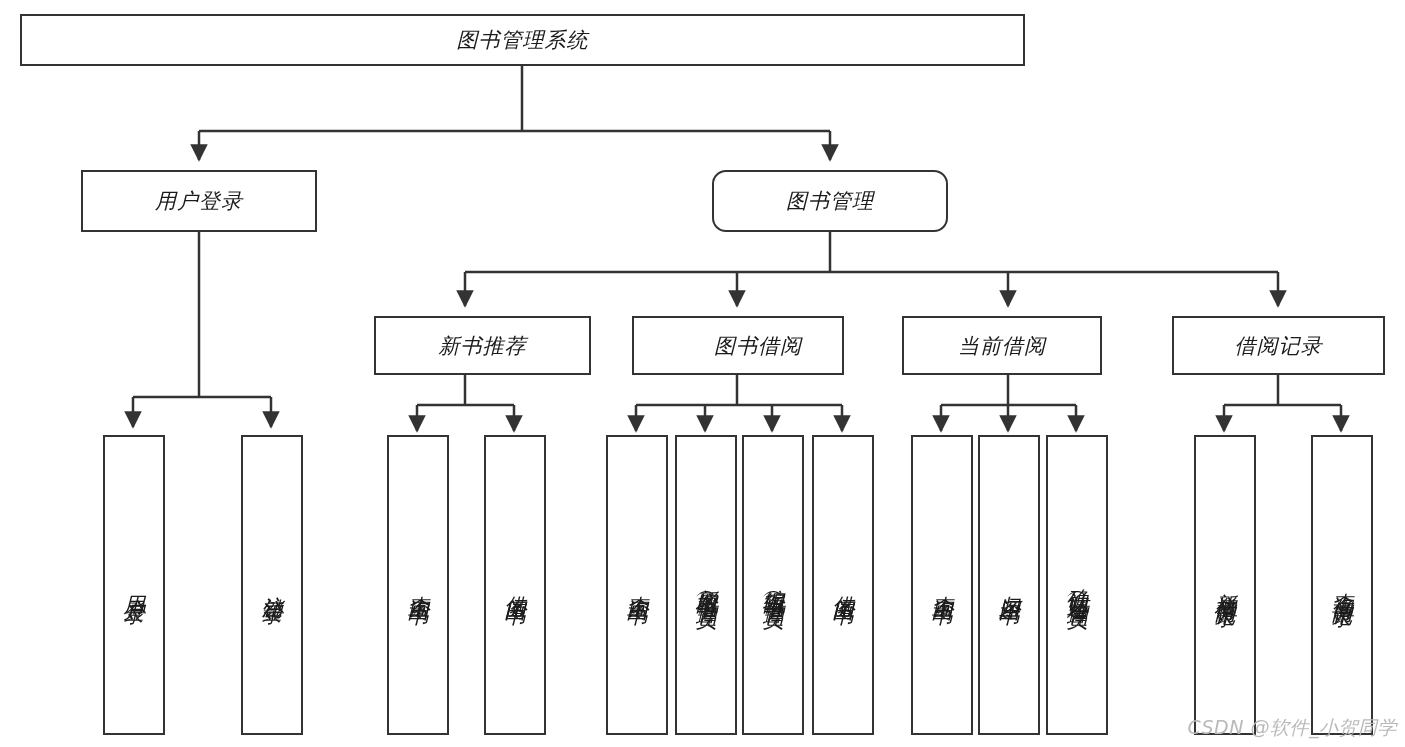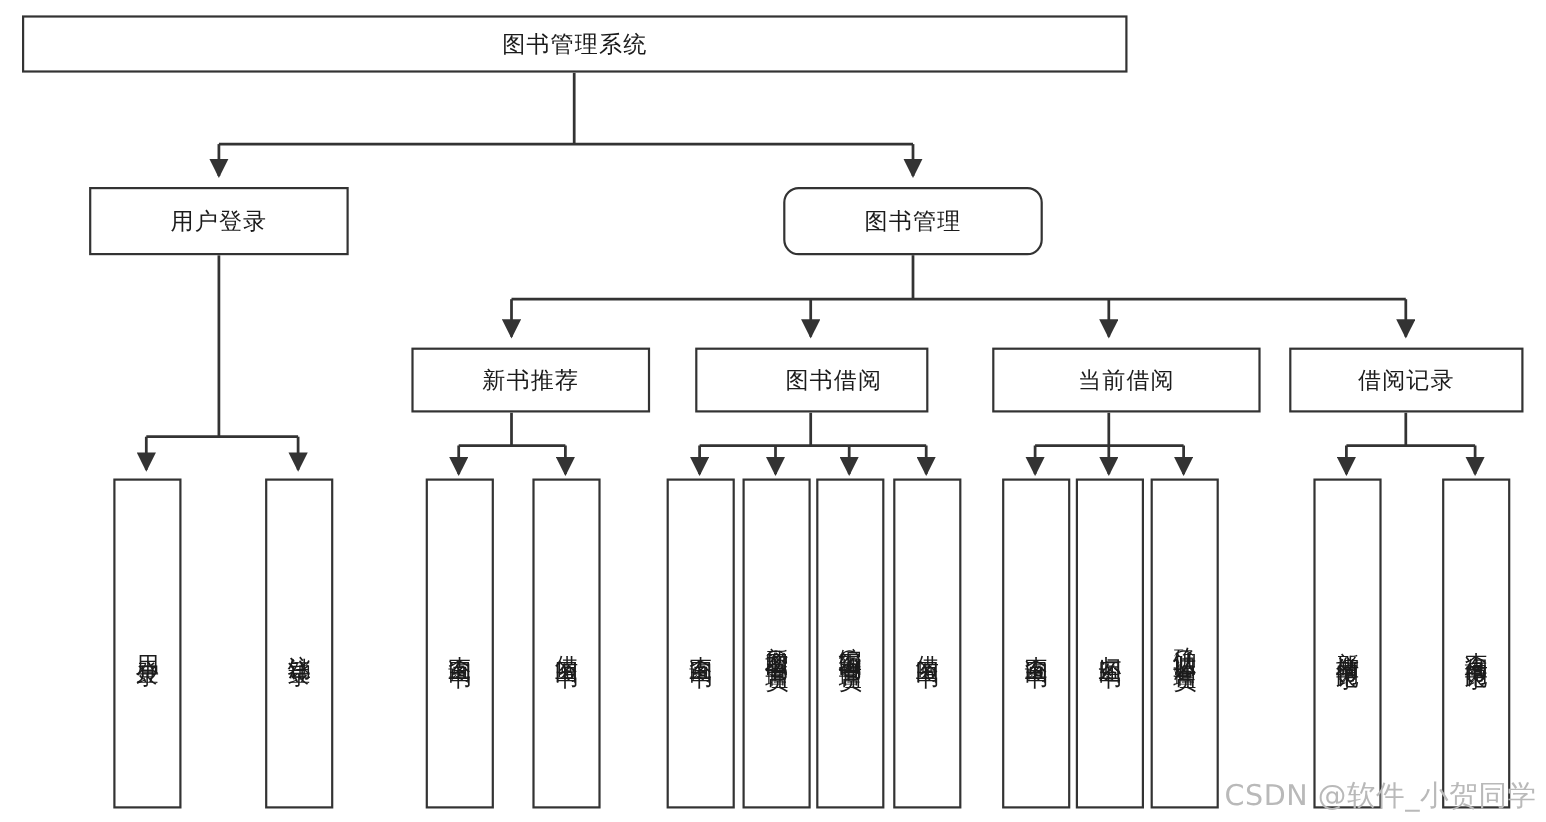--- a/index.html
+++ b/index.html
@@ -45,30 +45,32 @@
     text-orientation: upright;
     font-size: 21px;
     letter-spacing: 3px;
     line-height: 1.15;
     padding: 4px 0;
     text-align: center;
   }
   .node .label {
     display: block;
     white-space: nowrap;
+    font-style: italic;
   }
   #watermark {
     position: absolute;
     right: 8px;
     bottom: 6px;
-    font-size: 26px;
+    font-size: 19px;
     color: #b9b9b9;
     letter-spacing: 0.5px;
     white-space: nowrap;
     user-select: none;
+    font-style: italic;
   }
 </style>
 </head>
 <body>
 
 <div id="canvas">
 
   <svg class="connectors" viewBox="0 0 1405 747" xmlns="http://www.w3.org/2000/svg">
     <defs>
       <marker id="arrow" viewBox="0 0 10 10" refX="9" refY="5" markerWidth="7" markerHeight="7" orient="auto-start-reverse">
@@ -129,21 +131,21 @@
   <div class="node horiz" style="left:712px; top:170px; width:236px; height:62px;border-radius:14px;">
     <span class="label">图书管理</span>
   </div>
 
   <div class="node horiz" style="left:374px; top:316px; width:217px; height:59px;">
     <span class="label">新书推荐</span>
   </div>
   <div class="node horiz" style="left:632px; top:316px; width:212px; height:59px;padding-left:40px;">
     <span class="label">图书借阅</span>
   </div>
-  <div class="node horiz" style="left:902px; top:316px; width:244px; height:59px;">
+  <div class="node horiz" style="left:902px; top:316px; width:200px; height:59px;">
     <span class="label">当前借阅</span>
   </div>
   <div class="node horiz" style="left:1172px; top:316px; width:213px; height:59px;">
     <span class="label">借阅记录</span>
   </div>
 
   <div class="node vert" style="left:103px; top:435px; width:62px; height:300px;">
     <span class="label">用户登录</span>
   </div>
   <div class="node vert" style="left:241px; top:435px; width:62px; height:300px;">

